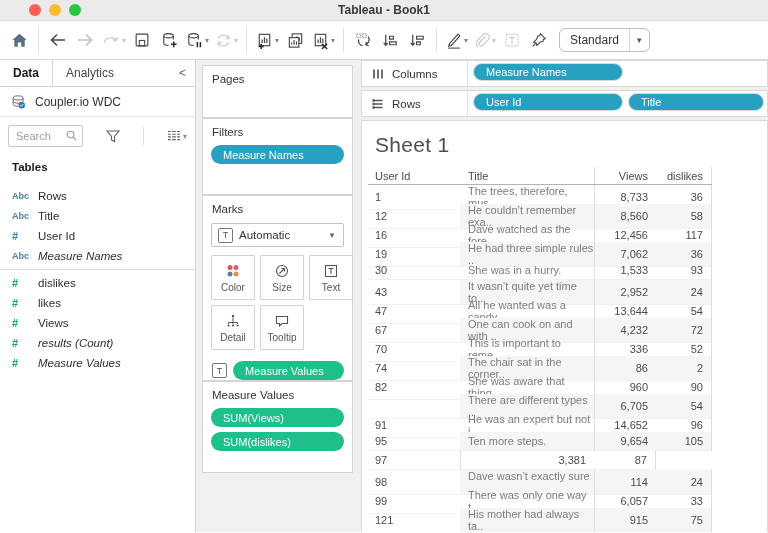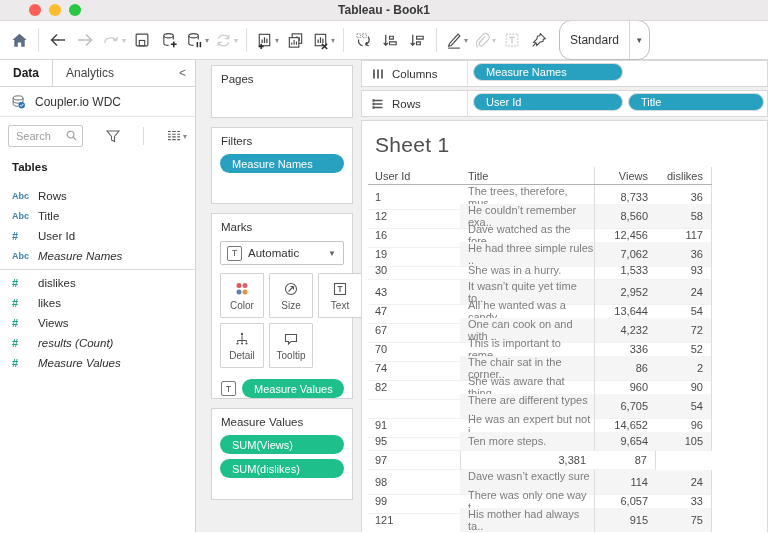--- a/index.html
+++ b/index.html
@@ -17,22 +17,22 @@
 
   
   .toolbar { height:39px; background:#fff; border-bottom:1px solid #d7d7d7;
     display:flex; align-items:center; padding:0 6px; gap:1px; }
   .tb { height:30px; min-width:26px; display:flex; align-items:center; justify-content:center;
     background:none; border:none; cursor:pointer; padding:0 2px; }
   .tb svg { display:block; }
   .caret { font-size:8px; color:#8a8a8a; margin-left:1px; }
   .caret.dis { color:#c9c9c9; }
   .tsep { width:1px; height:24px; background:#e0e0e0; margin:0 5px; }
-  .std-select { display:flex; align-items:center; height:40px; border:1px solid #bdbdbd;
-    border-radius:12px; background:#fff; margin-left:6px; }
+  .std-select { display:flex; align-items:center; height:24px; border:1px solid #bdbdbd;
+    border-radius:6px; background:#fff; margin-left:6px; }
   .std-label { padding:0 10px; font-size:12px; color:#333; min-width:62px; }
   .std-caret { width:20px; height:100%; border-left:1px solid #d5d5d5; display:flex;
     align-items:center; justify-content:center; font-size:8px; color:#555; }
 
   
   .main { display:flex; height:472px; background:#f0f0f0; }
 
   
   .datapane { width:196px; background:#fff; border-right:1px solid #d4d4d4;
     display:flex; flex-direction:column; }
@@ -56,21 +56,21 @@
   .fields { flex:1; overflow:hidden;margin-top:8px; }
   .field-row { height:20px; display:flex; align-items:center; padding-left:12px; cursor:pointer; }
   .ficon { width:26px; font-weight:bold; font-size:9px; }
   .ficon.blue { color:#3e84ab; } .ficon.green { color:#1ca08a; }
   .ficon.num { font-size:11px; font-weight:bold; }
   .flabel { font-size:11.5px; color:#2e2e2e; }
   .flabel.italic { font-style:italic; }
   .field-divider { border-bottom:1px solid #dcdcdc; margin:3px 0; }
 
   
-  .cards { width:163px; padding:5px 6px 0 15px; display:flex; flex-direction:column; gap:9px; }
+  .cards { width:163px; padding:5px 6px 0 6px; display:flex; flex-direction:column; }
   .card { background:#fff; border:1px solid #d4d4d4; }
   .card-title { font-size:11.5px; color:#333; padding:7px 0 0 9px; }
   .card.pages { height:53px; }
   .card.filters { height:77px; }
   .card.marks { height:186px; }
   .card.mvalues { height:92px; }
   .pill { height:19px; border-radius:10px; color:#fff; font-size:11px; display:flex;
     align-items:center; padding:0 12px; cursor:pointer; white-space:nowrap; overflow:hidden; }
   .pill.blue { background:var(--pill-blue,#28a0c0); }
   .pill.green { background:var(--pill-green,#1fbf8b); }

